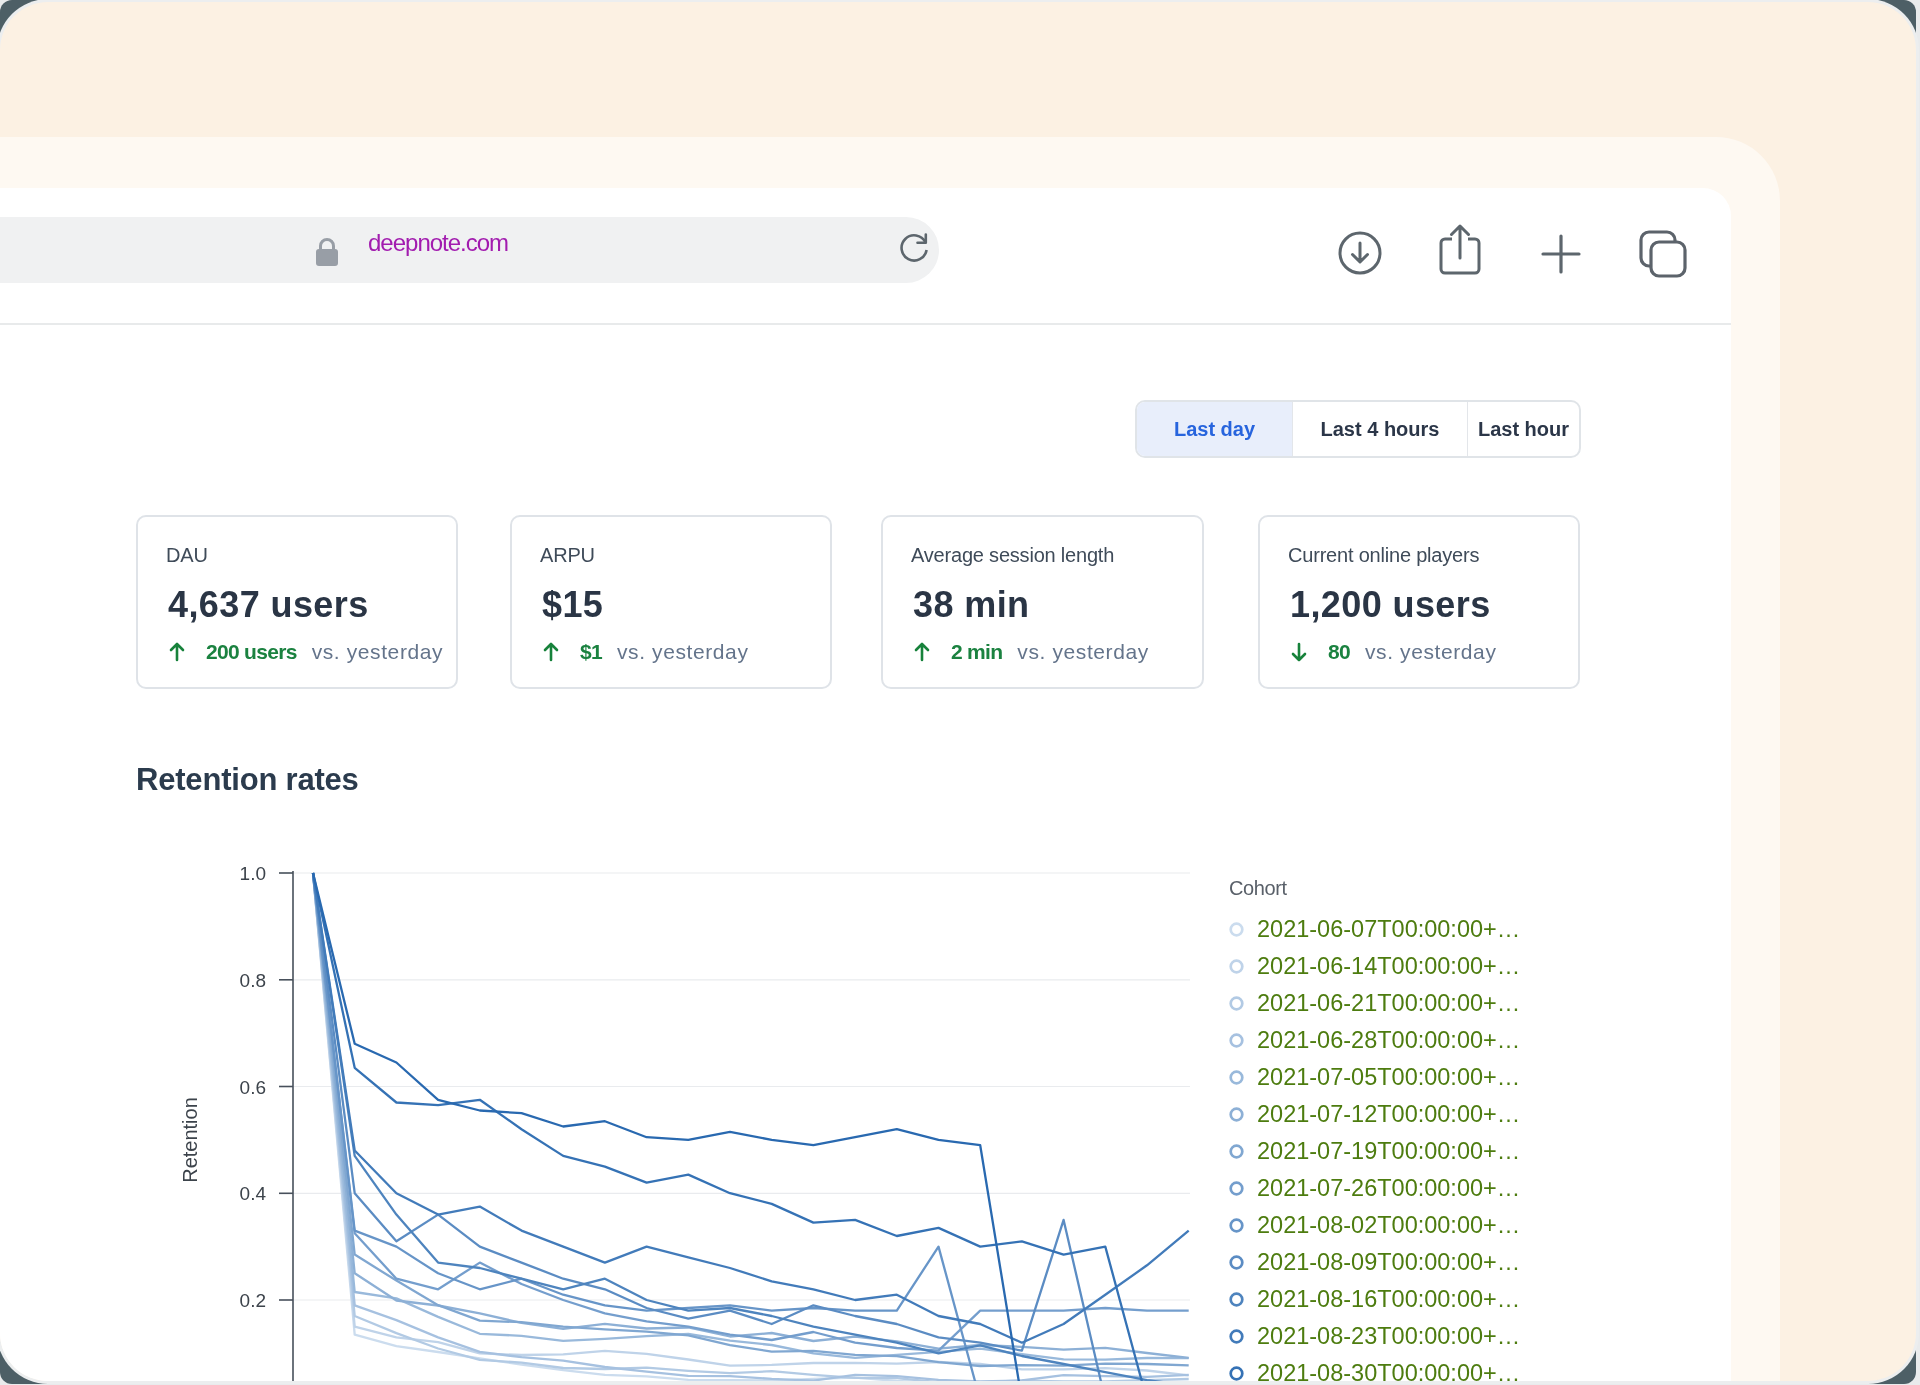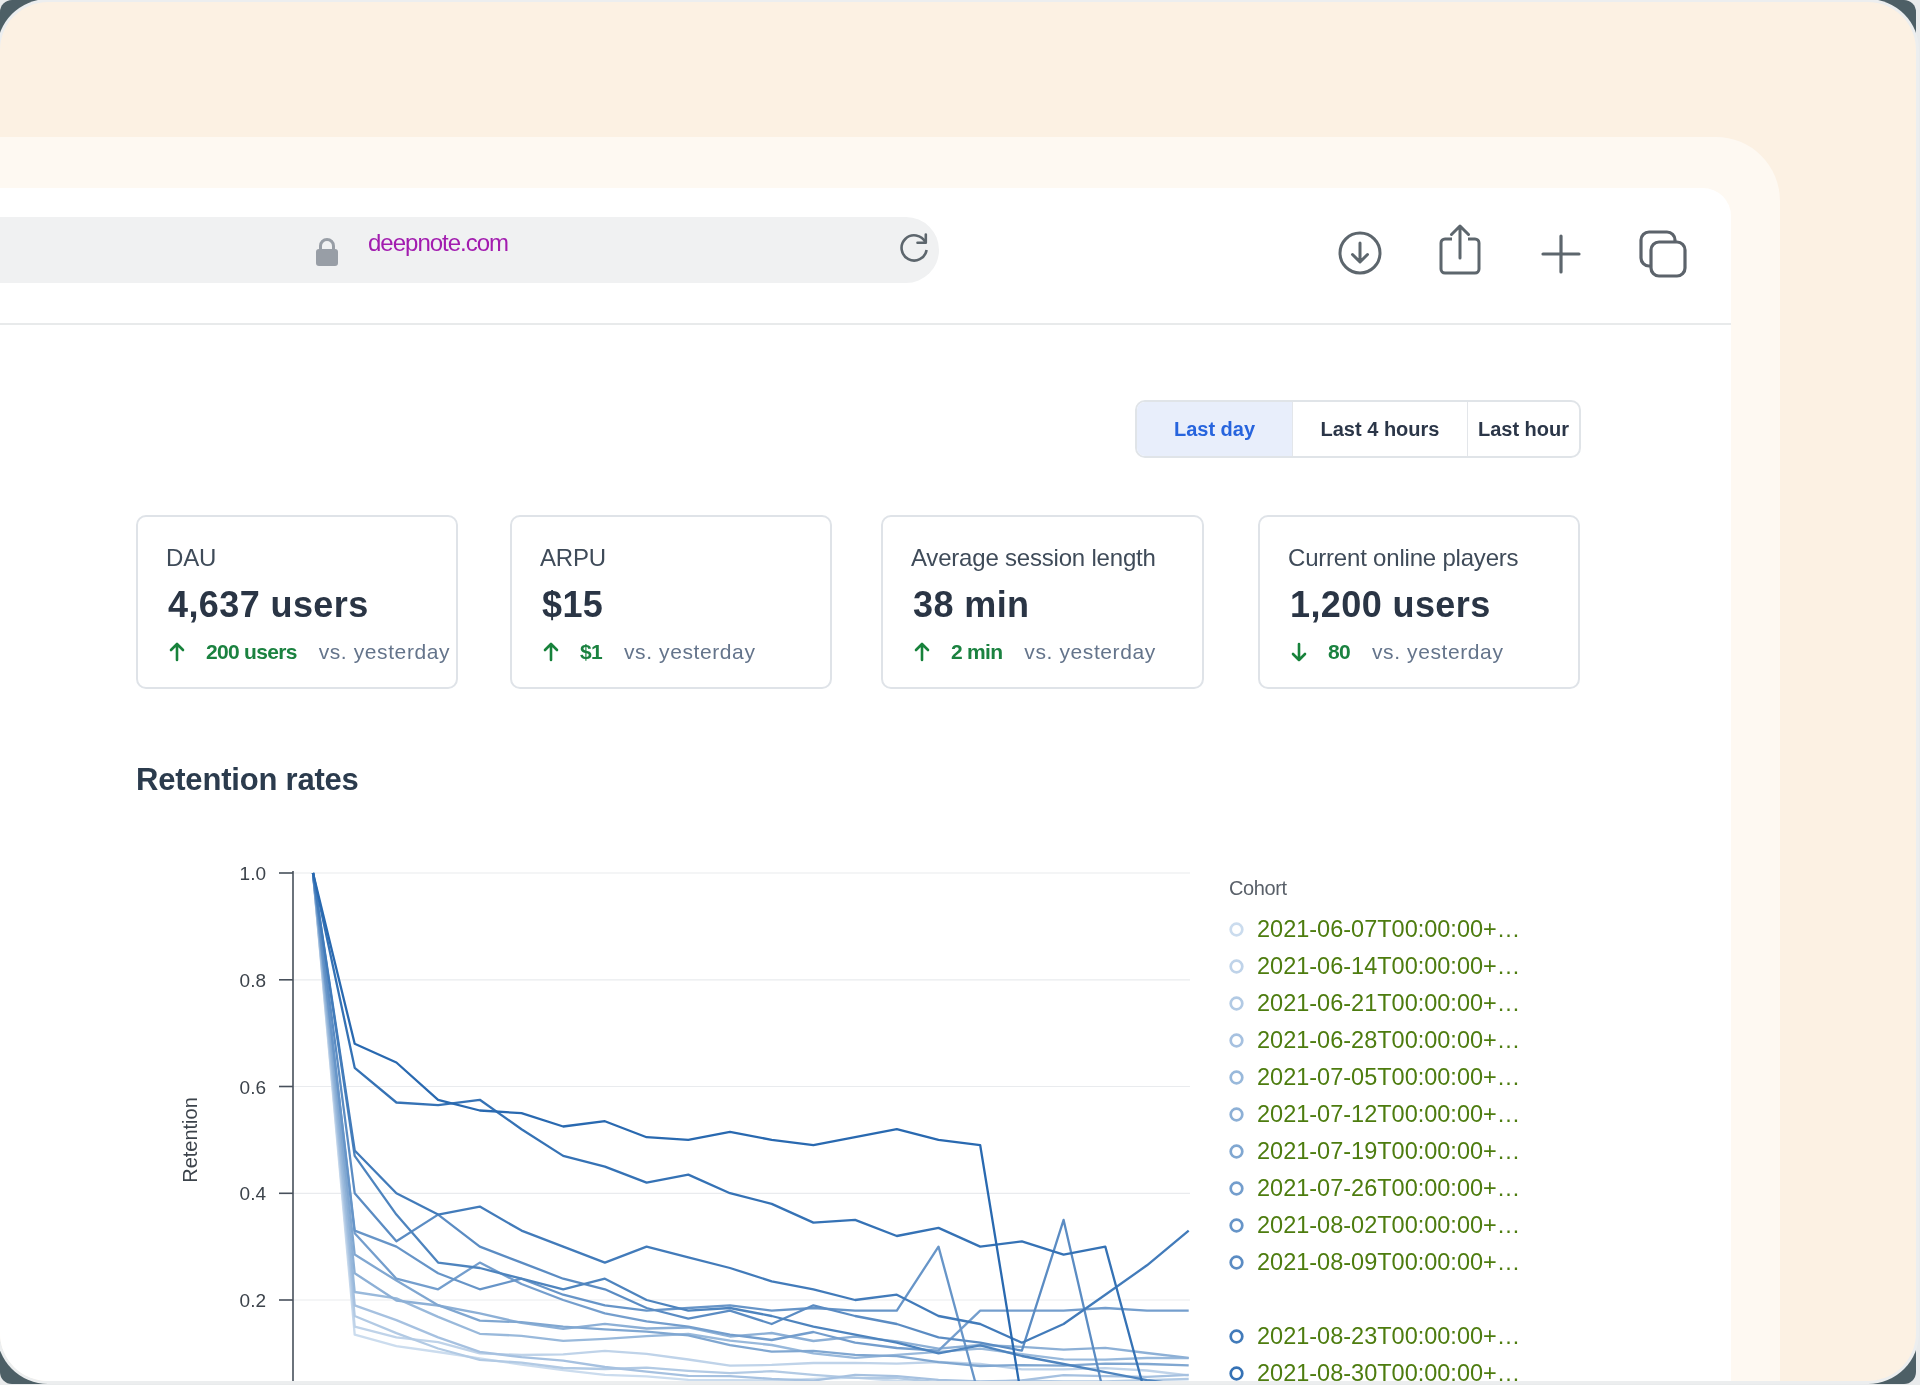--- a/index.html
+++ b/index.html
@@ -13,25 +13,25 @@
   .urltext{position:absolute;left:448px;top:41px;font-size:24px;color:#a21caf;letter-spacing:-1px}
   .icon{position:absolute;color:#5d666d}
   .heading{position:absolute;left:134px;top:398px;font-size:47px;font-weight:700;color:#2b3b4d;letter-spacing:0}
   .seg{position:absolute;left:1135px;top:398px;width:446px;height:58px;border:2px solid #e0e4e8;border-radius:10px;box-sizing:border-box;display:flex;background:#fff}
   .seg div{display:flex;align-items:center;justify-content:center;font-size:20px;font-weight:700;color:#2b3648}
   .seg .s1{width:155px;background:#e8eefb;color:#2764dd;border-radius:8px 0 0 8px}
   .seg .s2{width:176px;border-left:1px solid #e3e6ea;border-right:1px solid #e3e6ea;box-sizing:border-box}
   .seg .s3{flex:1}
   .cards{position:absolute;left:136px;top:513px;width:1448px;height:174px}
   .stat{position:absolute;top:0;width:322px;height:174px;border:2px solid #dfe3e8;border-radius:10px;box-sizing:border-box}
-  .stat .lbl{position:absolute;left:28px;top:27px;font-size:24px;color:#3f4b59;letter-spacing:-0.2px}
+  .stat .lbl{position:absolute;left:28px;top:27px;font-size:20px;color:#3f4b59;letter-spacing:-0.2px}
   .stat .num{position:absolute;left:30px;top:67px;font-size:36px;font-weight:700;color:#2a3545;letter-spacing:0.4px}
   .stat .delta{position:absolute;left:31px;top:123px;font-size:21px;display:flex;align-items:center}
   .delta .green{color:#1b8240;font-weight:700;margin-left:21px;letter-spacing:-0.7px}
-  .delta .vs{color:#64748b;margin-left:22px;letter-spacing:0.6px}
+  .delta .vs{color:#64748b;margin-left:15px;letter-spacing:0.6px}
   .h2{position:absolute;left:136px;top:760px;font-size:31px;font-weight:700;color:#2b3b4d;letter-spacing:-0.2px}
   .chart{position:absolute;left:5px;top:836px;width:1726px;height:545px}
   .cohort-title{position:absolute;left:1229px;top:875px;font-size:20px;color:#596069;letter-spacing:-0.4px}
   .lrow{position:absolute;left:1229px;height:37px;display:flex;align-items:center}
   .lrow svg{margin-right:13px}
   .lrow .ltxt{font-size:23.5px;color:#4d7c0f;letter-spacing:0}
 </style>
 </head>
 <body>
 <div class="slate"></div>
@@ -224,20 +224,26 @@
         <circle cx="7.5" cy="7.5" r="5.8" stroke="#6795c8" stroke-width="2.7"></circle>
       </svg>
       <span class="ltxt">2021-08-02T00:00:00+…</span>
     </div>
 <div class="lrow" style="top:1241.5px">
       <svg width="15" height="15" viewBox="0 0 15 15" fill="none">
         <circle cx="7.5" cy="7.5" r="5.8" stroke="#5b8cc3" stroke-width="2.7"></circle>
       </svg>
       <span class="ltxt">2021-08-09T00:00:00+…</span>
     </div>
+<div class="lrow" style="top:1278.5px">
+      <svg width="15" height="15" viewBox="0 0 15 15" fill="none">
+        <circle cx="7.5" cy="7.5" r="5.8" stroke="#4e84be" stroke-width="2.7"></circle>
+      </svg>
+      <span class="ltxt">2021-08-16T00:00:00+…</span>
+    </div>
 <div class="lrow" style="top:1315.5px">
       <svg width="15" height="15" viewBox="0 0 15 15" fill="none">
         <circle cx="7.5" cy="7.5" r="5.8" stroke="#427bba" stroke-width="2.7"></circle>
       </svg>
       <span class="ltxt">2021-08-23T00:00:00+…</span>
     </div>
 <div class="lrow" style="top:1352.5px">
       <svg width="15" height="15" viewBox="0 0 15 15" fill="none">
         <circle cx="7.5" cy="7.5" r="5.8" stroke="#3572b5" stroke-width="2.7"></circle>
       </svg>

